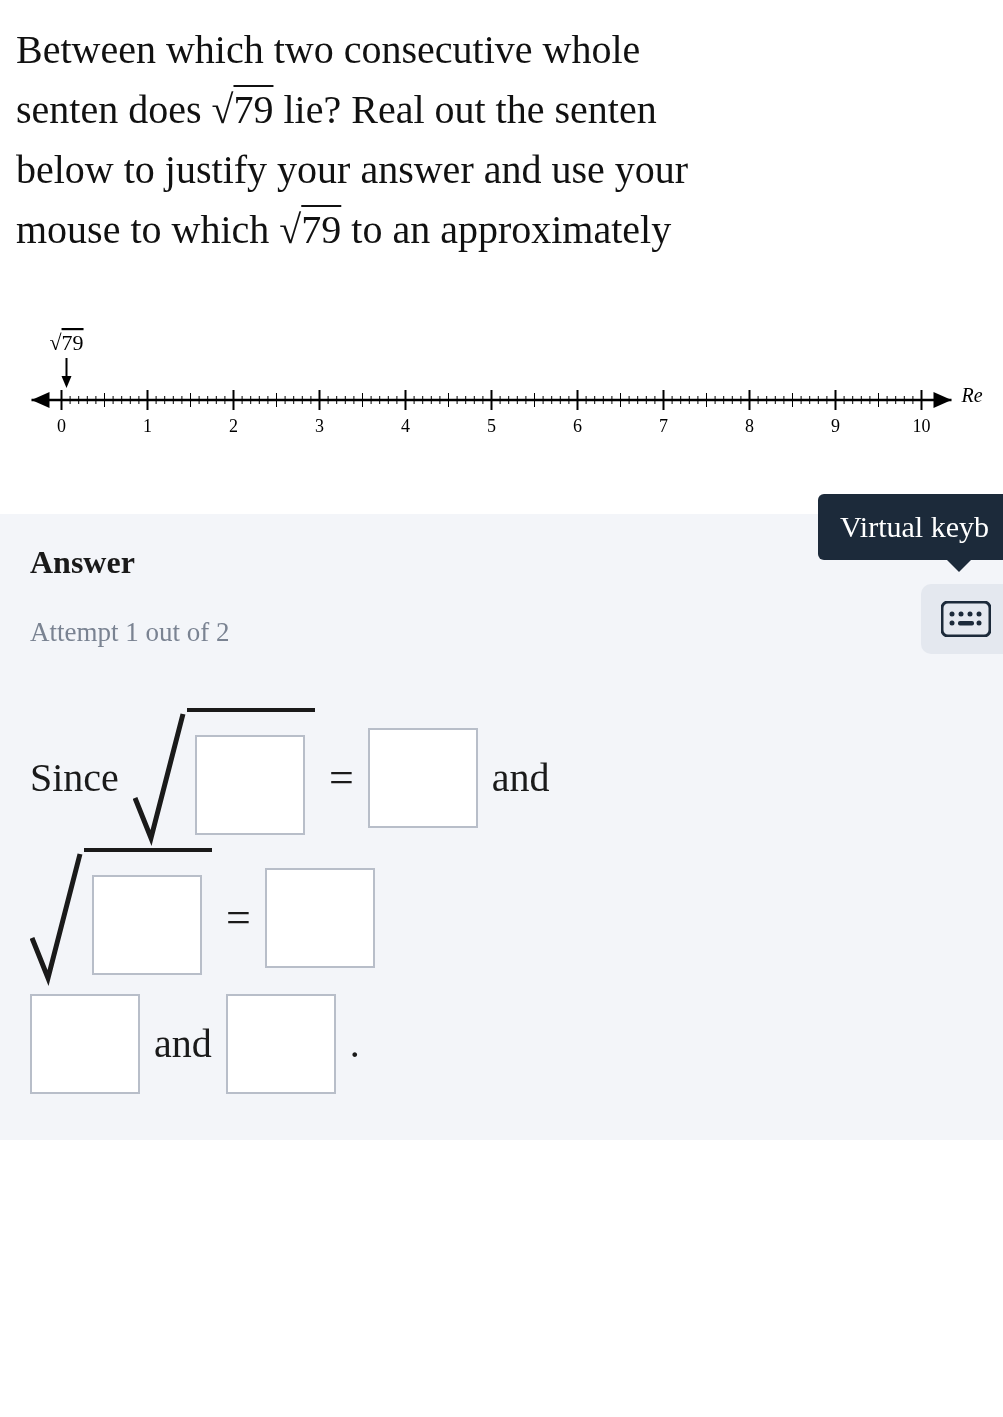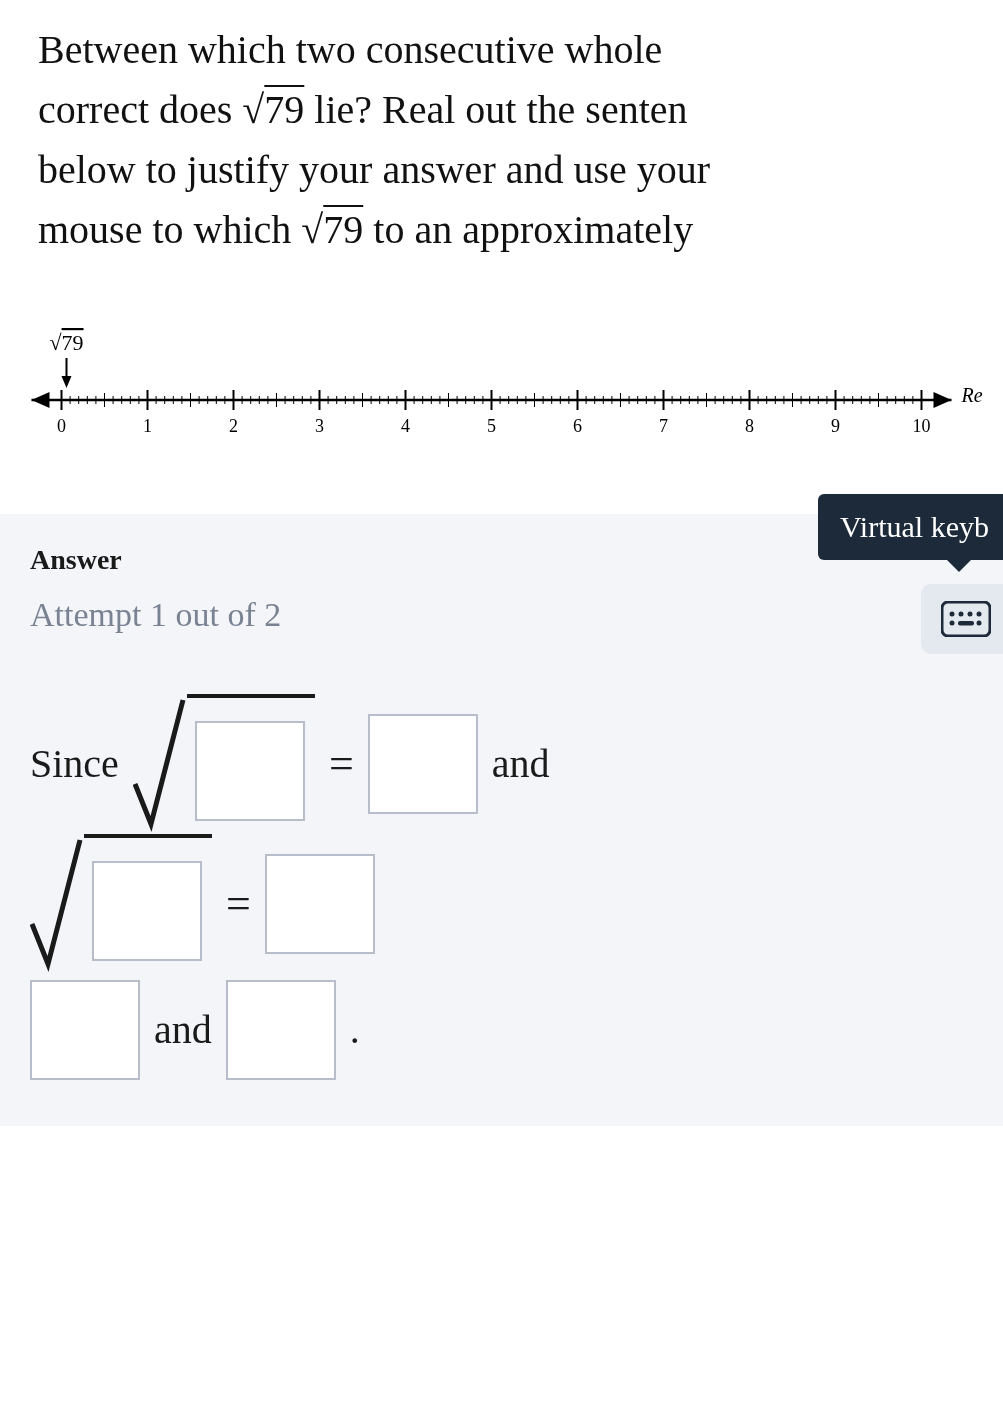--- a/index.html
+++ b/index.html
@@ -8,23 +8,22 @@
     padding: 0;
     font-family: Georgia, 'Times New Roman', serif;
     color: #1a1a1a;
     background: #fff;
     width: 1003px;
     overflow: hidden;
   }
   .question {
     font-size: 40px;
     line-height: 1.5;
-    padding: 20px 0 0 10px;
+    padding: 20px 0 0 16px;
     color: #111;
-    margin-left: 28px;
   }
   .sqrt-inline {
     white-space: nowrap;
   }
   .sqrt-sign {
     font-size: 1em;
   }
   .overline {
     text-decoration: overline;
     text-decoration-thickness: 2px;
@@ -38,27 +37,27 @@
     height: 140px;
   }
   .answer-panel {
     background: #f3f5f9;
     padding: 30px 30px 40px 30px;
     position: relative;
     margin-top: 20px;
   }
   .answer-heading {
     font-weight: bold;
-    font-size: 28px;
+    font-size: 32px;
     color: #1a1a1a;
   }
   .attempt {
     color: #7a8392;
-    font-size: 34px;
-    margin-top: 20px;
+    font-size: 27px;
+    margin-top: 36px;
   }
   .sentence {
     font-size: 40px;
     line-height: 2.8;
     margin-top: 60px;
   }
   .row { display: flex; align-items: center; flex-wrap: wrap; gap: 14px; }
   .blank {
     display: inline-block;
     width: 110px;
@@ -116,21 +115,21 @@
   }
   .vk-button svg { width: 50px; height: 36px; }
   .word { font-size: 40px; text-align: right; }
   .eq { font-size: 44px; }
 </style>
 </head>
 <body>
 
 <div class="question">
   <span>Between which two consecutive whole</span><br>
-  <span>correct does </span><span class="sqrt-inline"><span class="sqrt-sign">√</span><span class="overline">79</span></span><span> lie? Real out the senten</span><br>
+  <span>senten does </span><span class="sqrt-inline"><span class="sqrt-sign">√</span><span class="overline">79</span></span><span> lie? Real out the senten</span><br>
   <span>below to justify your answer and use your</span><br>
   <span>mouse to which </span><span class="sqrt-inline"><span class="sqrt-sign">√</span><span class="overline">79</span></span><span> to an approximately</span><br>
 </div>
 
 <div class="numberline-wrap">
   <svg class="numberline" viewBox="0 0 960 140">
 
     <line x1="10" y1="80" x2="930" y2="80" stroke="#000" stroke-width="2.5"></line>
 
     <polygon points="10,80 28,72 28,88" fill="#000"></polygon>

